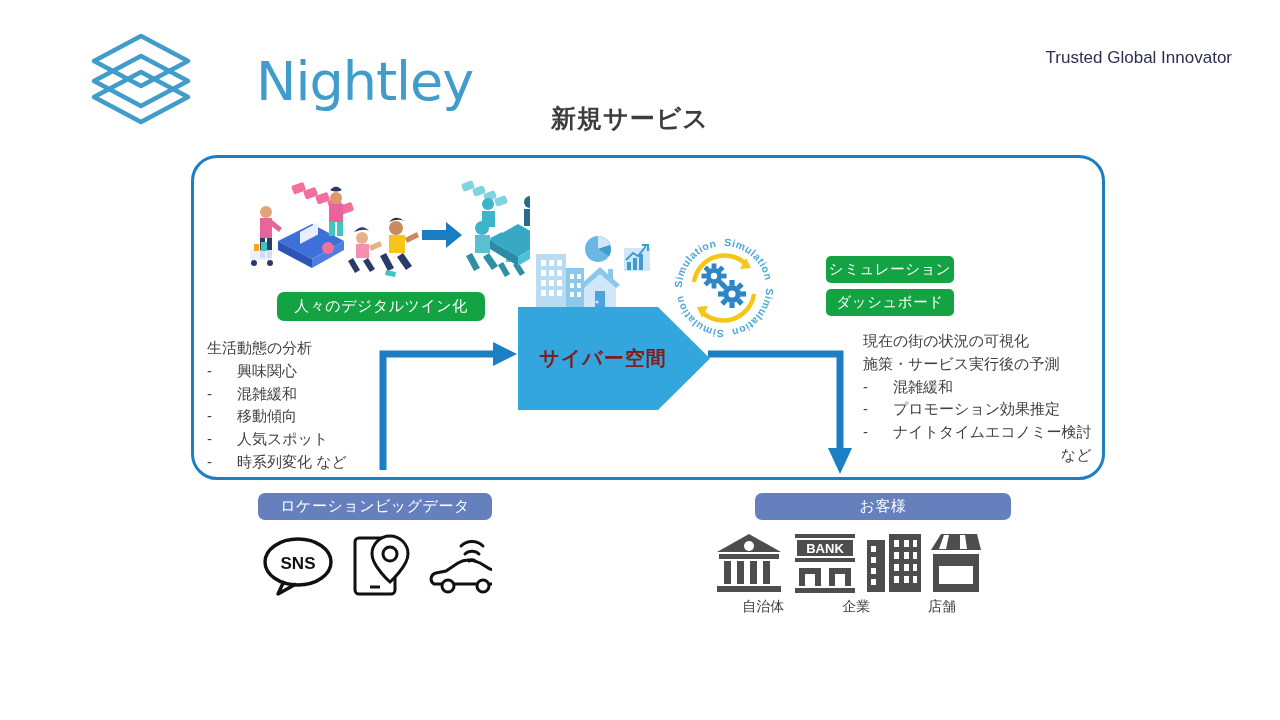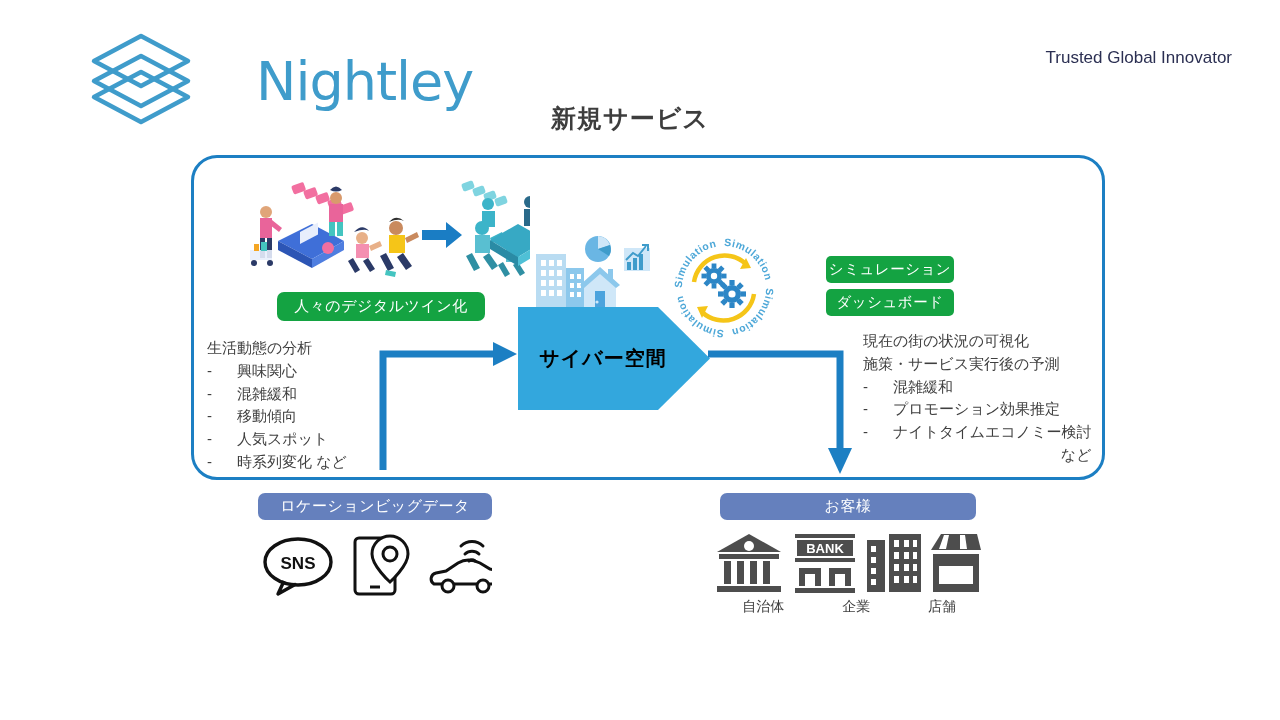--- a/index.html
+++ b/index.html
@@ -49,21 +49,21 @@
     left:277px;top:292px;width:208px;height:29px;border-radius:7px;
     background:#14a342;color:#fff;font-size:15px;
     display:flex;align-items:center;justify-content:center;letter-spacing:.5px;
   }
 
   
   #cyber-arrow{left:518px;top:307px;width:192px;height:103px;}
   #cyber-label{
     left:518px;top:307px;width:170px;height:103px;
     display:flex;align-items:center;justify-content:center;
-    color:#000000;font-size:20px;font-weight:bold;letter-spacing:1px;
+    color:#7f1d1d;font-size:20px;font-weight:bold;letter-spacing:1px;
   }
   #city-icons{left:532px;top:236px;width:120px;height:75px;}
 
   
   #simulation-circle{left:672px;top:236px;width:104px;height:104px;}
 
   
   .green-badge{
     background:#14a342;color:#fff;border-radius:5px;
     display:flex;align-items:center;justify-content:center;
@@ -84,21 +84,21 @@
   #arrow-left-connector{left:375px;top:340px;width:145px;height:130px;}
   #arrow-right-connector{left:708px;top:340px;width:145px;height:135px;}
 
   
   .purple-badge{
     background:#6580bd;color:#fff;border-radius:7px;
     display:flex;align-items:center;justify-content:center;
     font-size:15px;letter-spacing:.5px;
   }
   #badge-location{left:258px;top:493px;width:234px;height:27px;}
-  #badge-customer{left:720px;top:493px;width:256px;height:27px;}
+  #badge-customer{left:755px;top:493px;width:256px;height:27px;}
 
   
   #source-icons{left:262px;top:534px;width:230px;height:62px;}
   #customer-icons{left:715px;top:532px;width:268px;height:62px;}
   #customer-labels{
     left:715px;top:598px;width:268px;
     display:flex;font-size:14px;color:#3f3f3f;
   }
   #customer-labels span{flex:1;text-align:center;}
   #customer-labels span:nth-child(1){flex:1.08;}

